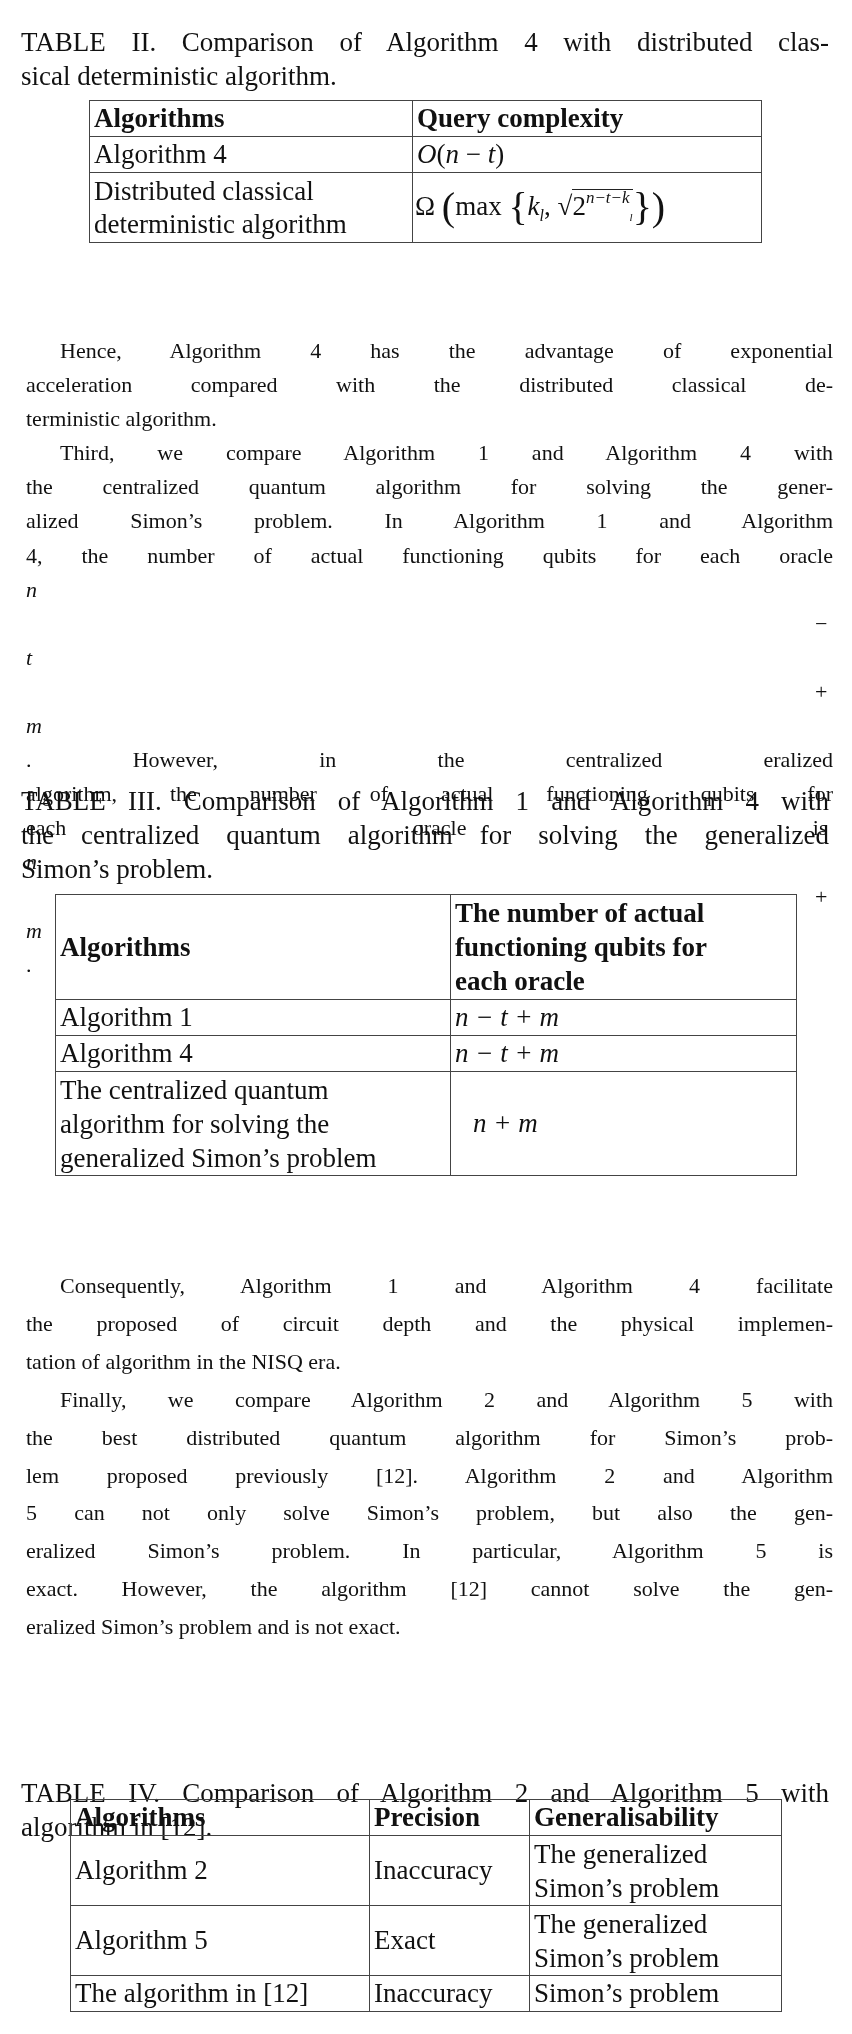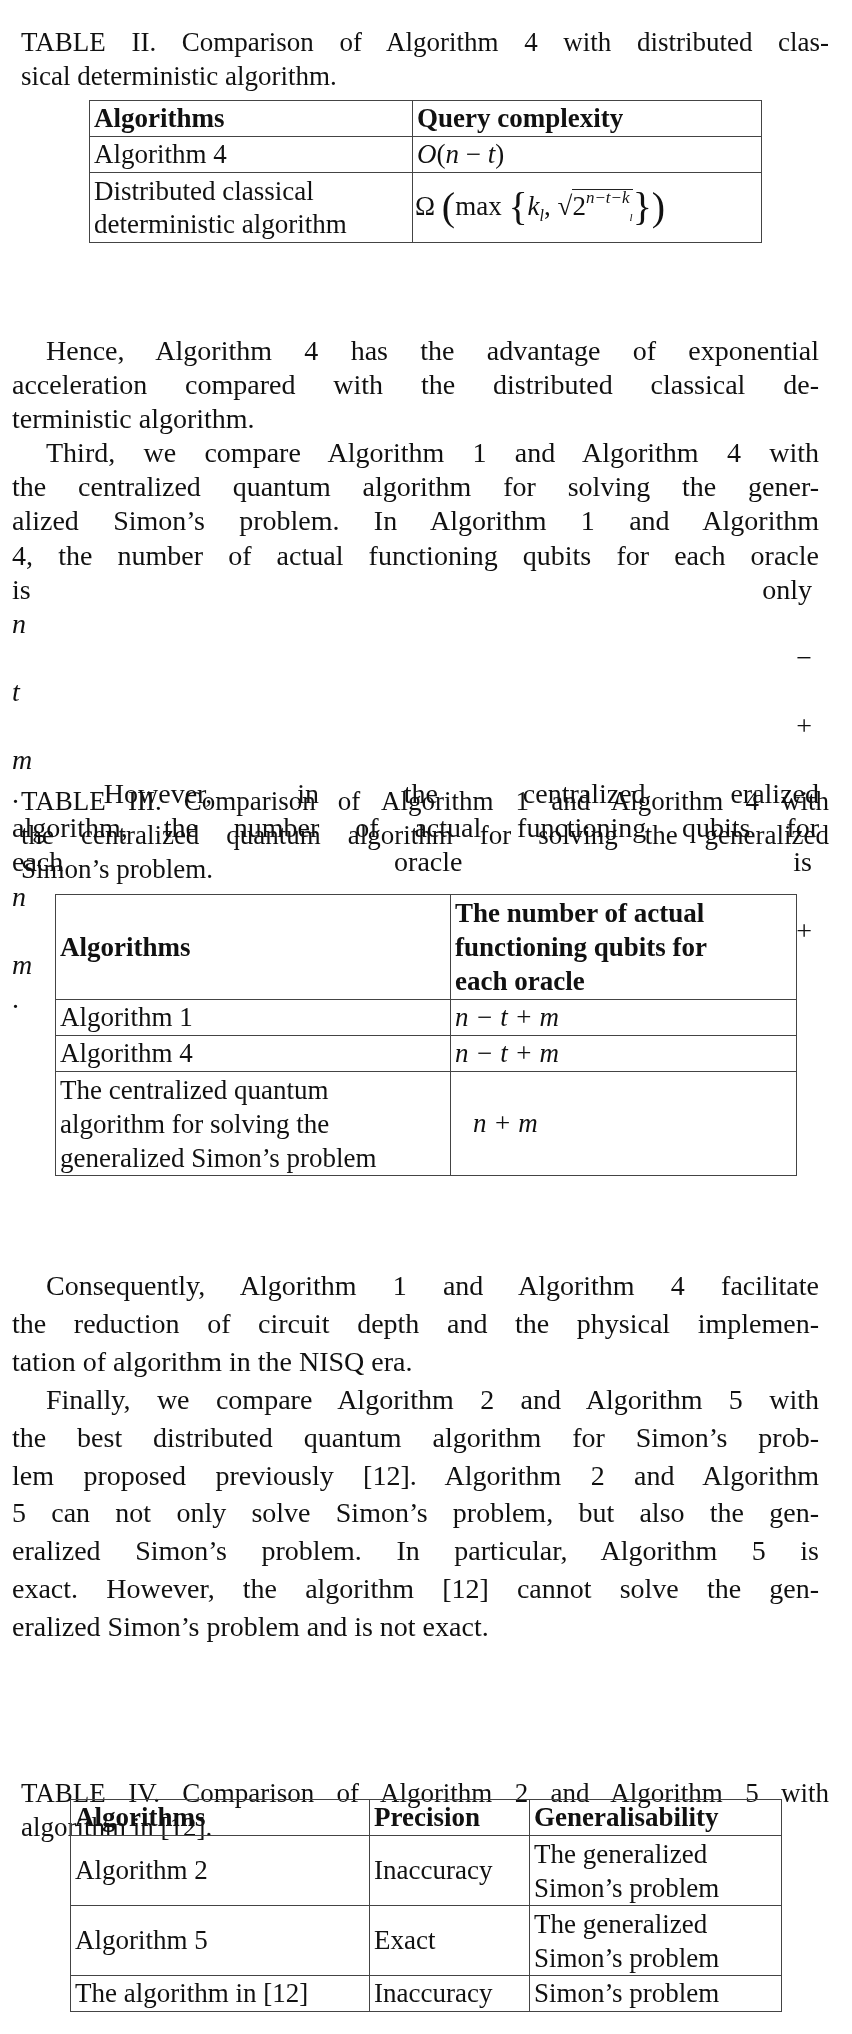--- a/index.html
+++ b/index.html
@@ -1,20 +1,20 @@
 <!DOCTYPE html>
 <html><head>
 <meta charset="utf-8">
 <style>
   html, body { margin:0; padding:0; background:#ffffff; }
   body { width:852px; height:2034px; position:relative; overflow:hidden;
          font-family:"Liberation Serif","DejaVu Serif",serif; color:#111; }
   .abs { position:absolute; }
   .caption { left:21px; width:808px; font-size:27px; line-height:34px; text-align:justify; }
-  .para { left:12px; width:807px; font-size:28px; text-align:justify; }
+  .para { left:26px; width:807px; font-size:22px; text-align:justify; }
   .justify-lines span { display:block; text-align:justify; text-align-last:justify; }
   .justify-lines span.end { text-align-last:left; }
   table { border-collapse:collapse; position:absolute; font-size:27px; }
   td, th { border:1.6px solid #444; text-align:left; vertical-align:middle; padding:0 4px; line-height:33px; }
   th { font-weight:bold; }
   i.m { font-style:italic; }
   .math { font-family:"Liberation Serif","DejaVu Serif",serif; white-space:nowrap; }
   .big { font-size:40px; vertical-align:-5px; }
   .sup { font-size:17px; vertical-align:12px; font-style:italic; }
   .sqrt { border-top:1.4px solid #222; padding-top:1px; }
@@ -51,21 +51,21 @@
   </table>
 
 <div class="abs para justify-lines" style="top:334px; line-height:34.1px;">
   <span style="padding-left:34px;">Hence, Algorithm 4 has the advantage of exponential</span>
   <span>acceleration compared with the distributed classical de-</span>
   <span class="end">terministic algorithm.</span>
   <span style="padding-left:34px;">Third, we compare Algorithm 1 and Algorithm 4 with</span>
   <span>the centralized quantum algorithm for solving the gener-</span>
   <span>alized Simon’s problem.  In Algorithm 1 and Algorithm</span>
   <span>4, the number of actual functioning qubits for each oracle</span>
-  <span><span style="white-space:pre">is only </span><i>n</i><span style="white-space:pre"> − </span><i>t</i><span style="white-space:pre"> + </span><i>m</i><span>. However, in the centralized eralized</span></span>
+  <span><i>n</i><span style="white-space:pre"> − </span><i>t</i><span style="white-space:pre"> + </span><i>m</i><span>. However, in the centralized eralized</span></span>
   <span>algorithm, the number of actual functioning qubits for</span>
   <span class="end"><span style="white-space:pre">each oracle is </span><i>n</i><span style="white-space:pre"> + </span><i>m</i><span>.</span></span>
 </div>
 
 <div class="abs caption justify-lines" style="top:784px;">
   <span>TABLE III. Comparison of Algorithm 1 and Algorithm 4 with</span>
   <span>the centralized quantum algorithm for solving the generalized</span>
   <span class="end">Simon’s problem.</span>
 </div>
 
@@ -93,21 +93,21 @@
       <div>algorithm for solving the</div>
       <div>generalized Simon’s problem</div>
     </td>
     <td style="font-style:italic;white-space:pre;padding-left:22px;">n + m</td>
   </tr>
 </tbody>
   </table>
 
 <div class="abs para justify-lines" style="top:1267px; line-height:37.9px;">
   <span style="padding-left:34px;">Consequently, Algorithm 1 and Algorithm 4 facilitate</span>
-  <span>the reduction of circuit depth and the physical implemen-</span>
+  <span>the proposed of circuit depth and the physical implemen-</span>
   <span class="end">tation of algorithm in the NISQ era.</span>
   <span style="padding-left:34px;">Finally, we compare Algorithm 2 and Algorithm 5 with</span>
   <span>the best distributed quantum algorithm for Simon’s prob-</span>
   <span>lem proposed previously [12]. Algorithm 2 and Algorithm</span>
   <span>5 can not only solve Simon’s problem, but also the gen-</span>
   <span>eralized Simon’s problem.  In particular, Algorithm 5 is</span>
   <span>exact. However, the algorithm [12] cannot solve the gen-</span>
   <span class="end">eralized Simon’s problem and is not exact.</span>
 </div>
 

